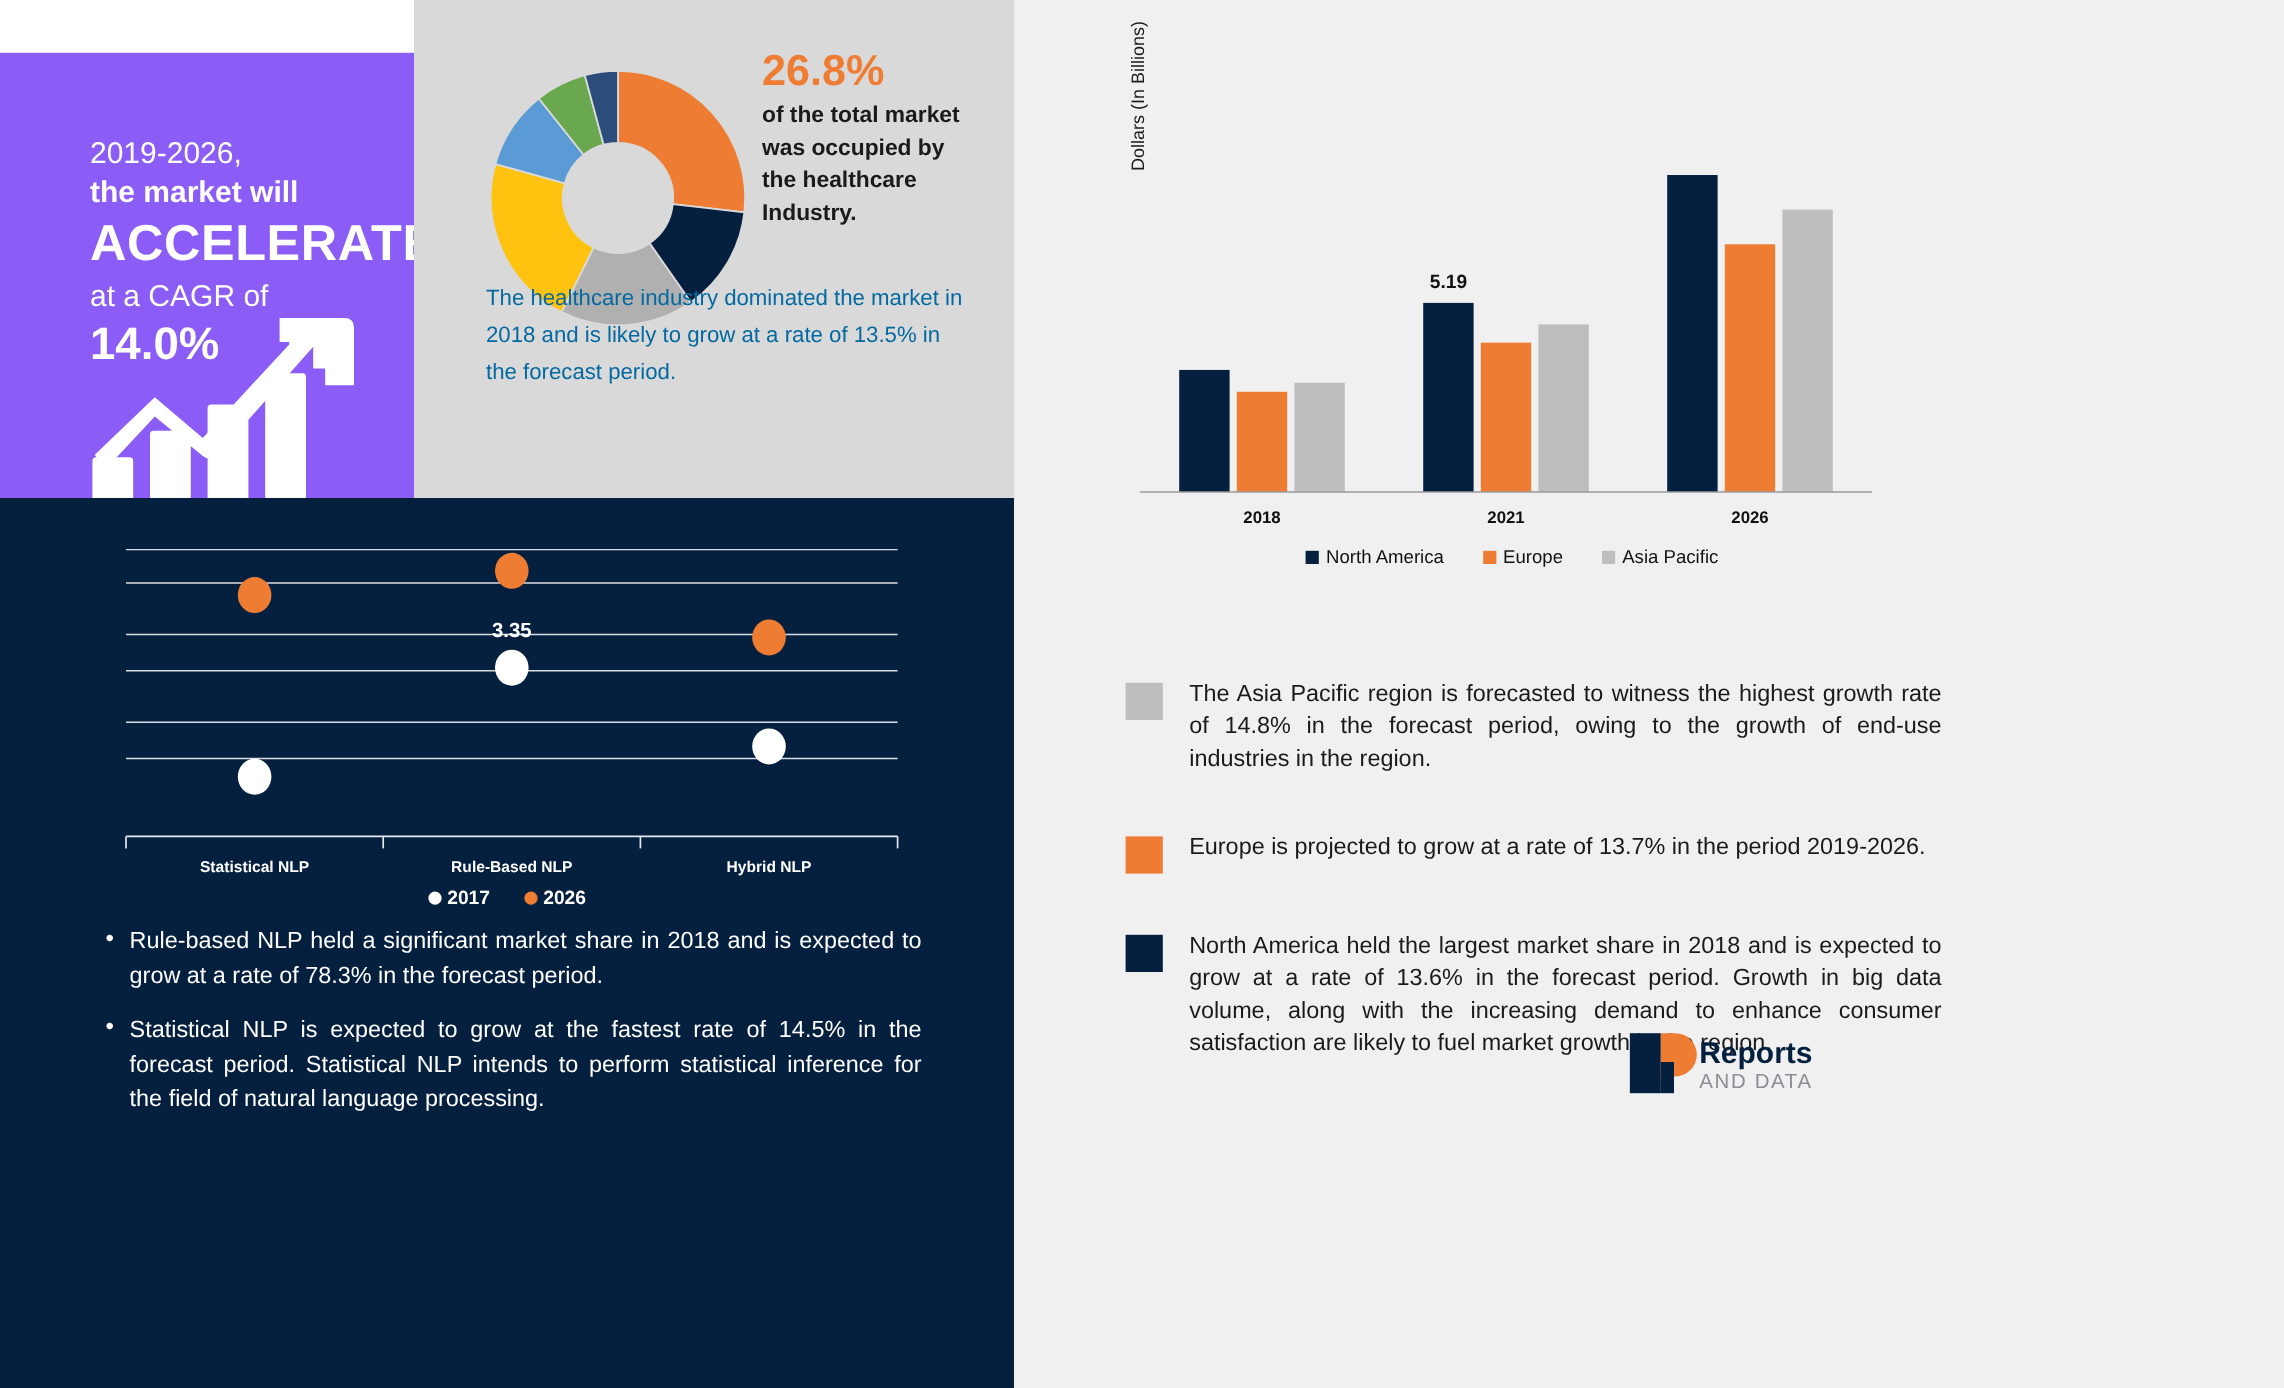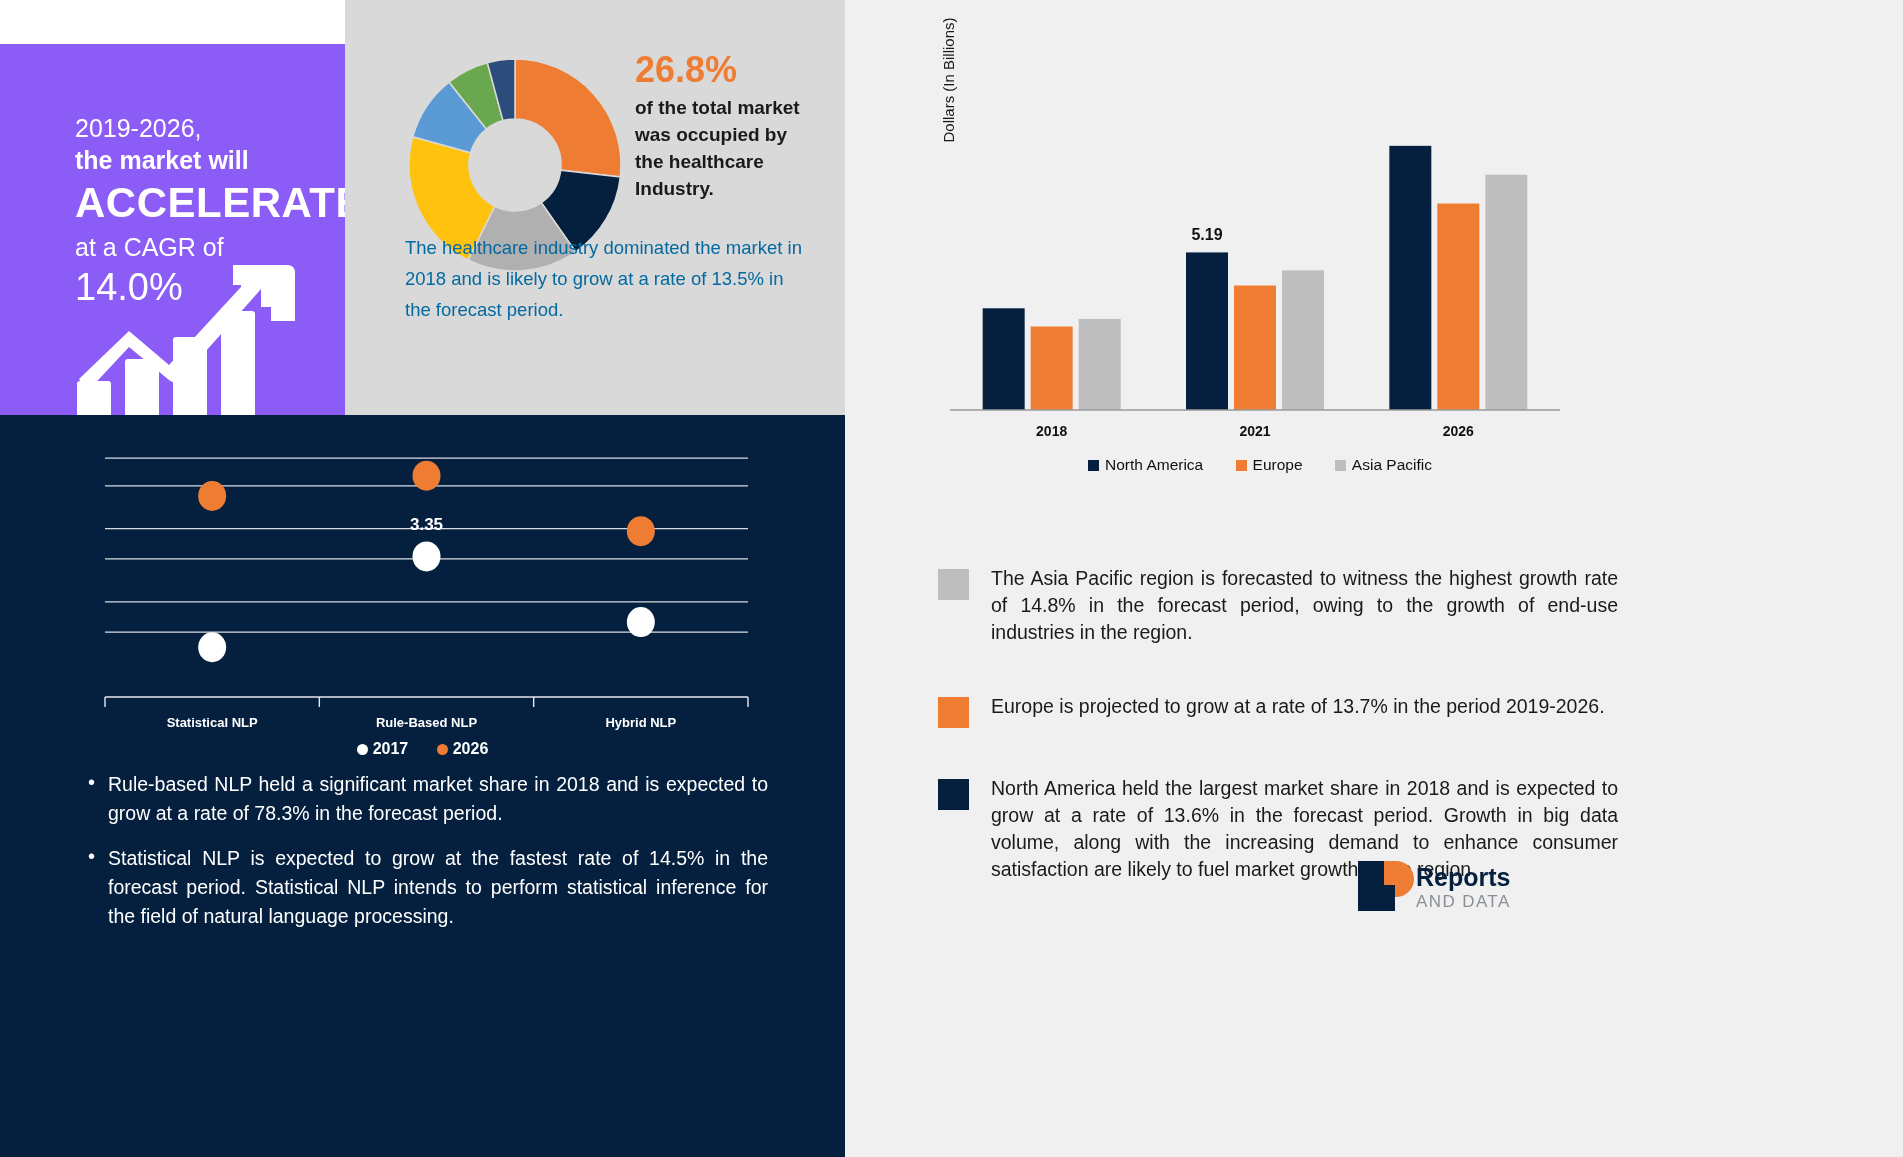--- a/index.html
+++ b/index.html
@@ -14,30 +14,30 @@
   #cagr-panel {
     left: 0; top: 0; width: 389px; height: 505px;
     background: #8b5cf6;
     margin-top: 44px;
   }
   #cagr-text { position: absolute; left: 75px; top: 68px; color: #fff; }
   #cagr-text .l1 { font-size: 25px; line-height: 32px; font-weight: 400; }
   #cagr-text .l2 { font-size: 25px; line-height: 32px; font-weight: 700; }
   #cagr-text .l3 { font-size: 42px; font-weight: 700; letter-spacing: .5px; line-height: 54px; }
   #cagr-text .l4 { font-size: 25px; line-height: 34px; font-weight: 400; }
-  #cagr-text .l5 { font-size: 38px; font-weight: 400; line-height: 46px; }
+  #cagr-text .l5 { font-size: 38px; font-weight: 700; line-height: 46px; }
   #growth-icon { position: absolute; left: 65px; top: 215px; width: 230px; height: 190px; }
 
   
   #donut-panel {
     left: 345px; top: 0; width: 500px; height: 415px;
     background: #d9d9d9;
   }
   #donut-svg { position: absolute; left: 60px; top: 55px; }
-  #donut-stat { position: absolute; left: 290px; top: 46px; width: 180px; }
+  #donut-stat { position: absolute; left: 290px; top: 35px; width: 180px; }
   #donut-stat .pct { font-size: 36px; font-weight: 700; color: #ee7d33; line-height: 48px; }
   #donut-stat .desc { font-size: 19px; font-weight: 700; color: #1a1a1a; line-height: 27px; }
   #donut-para {
     position: absolute; left: 60px; top: 232px; width: 400px;
     font-size: 18.5px; line-height: 31px; color: #0369a1;
   }
 
   
   #nlp-panel {
     left: 0; top: 415px; width: 944px; height: 742px;

